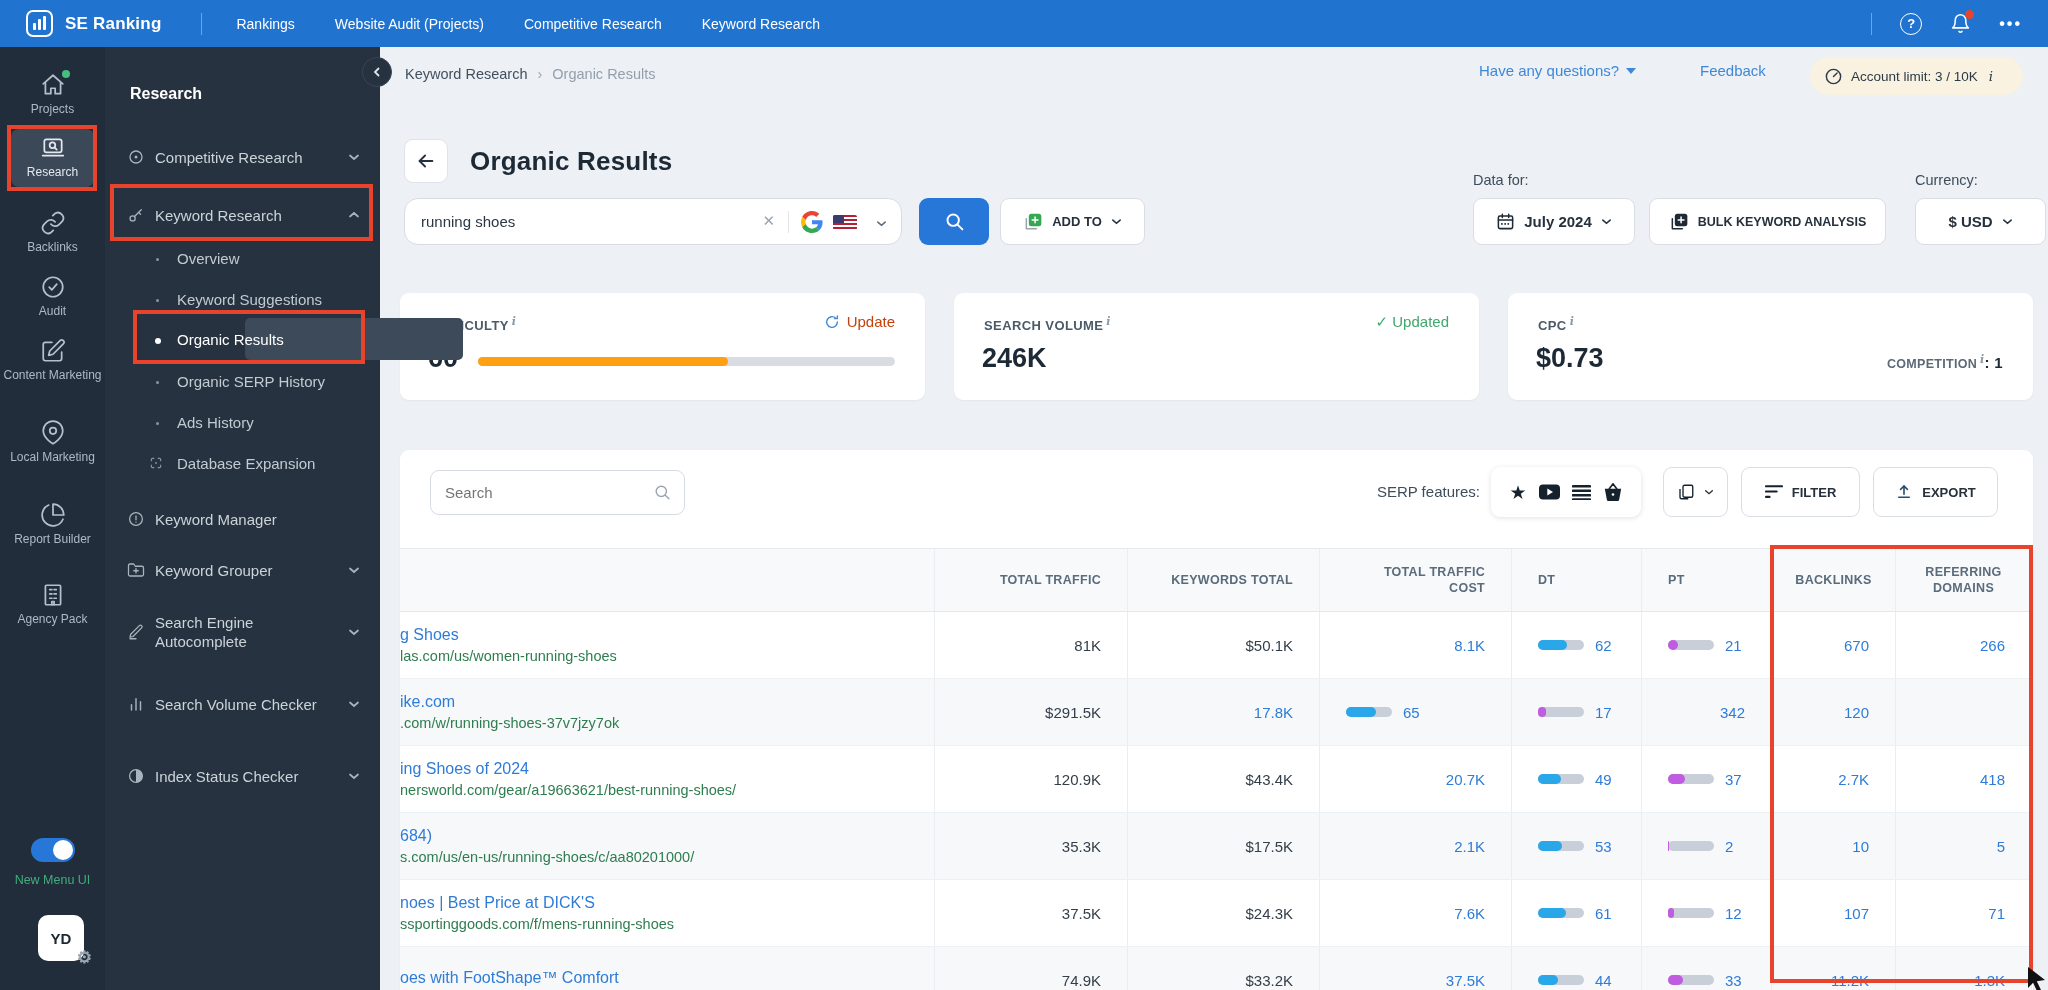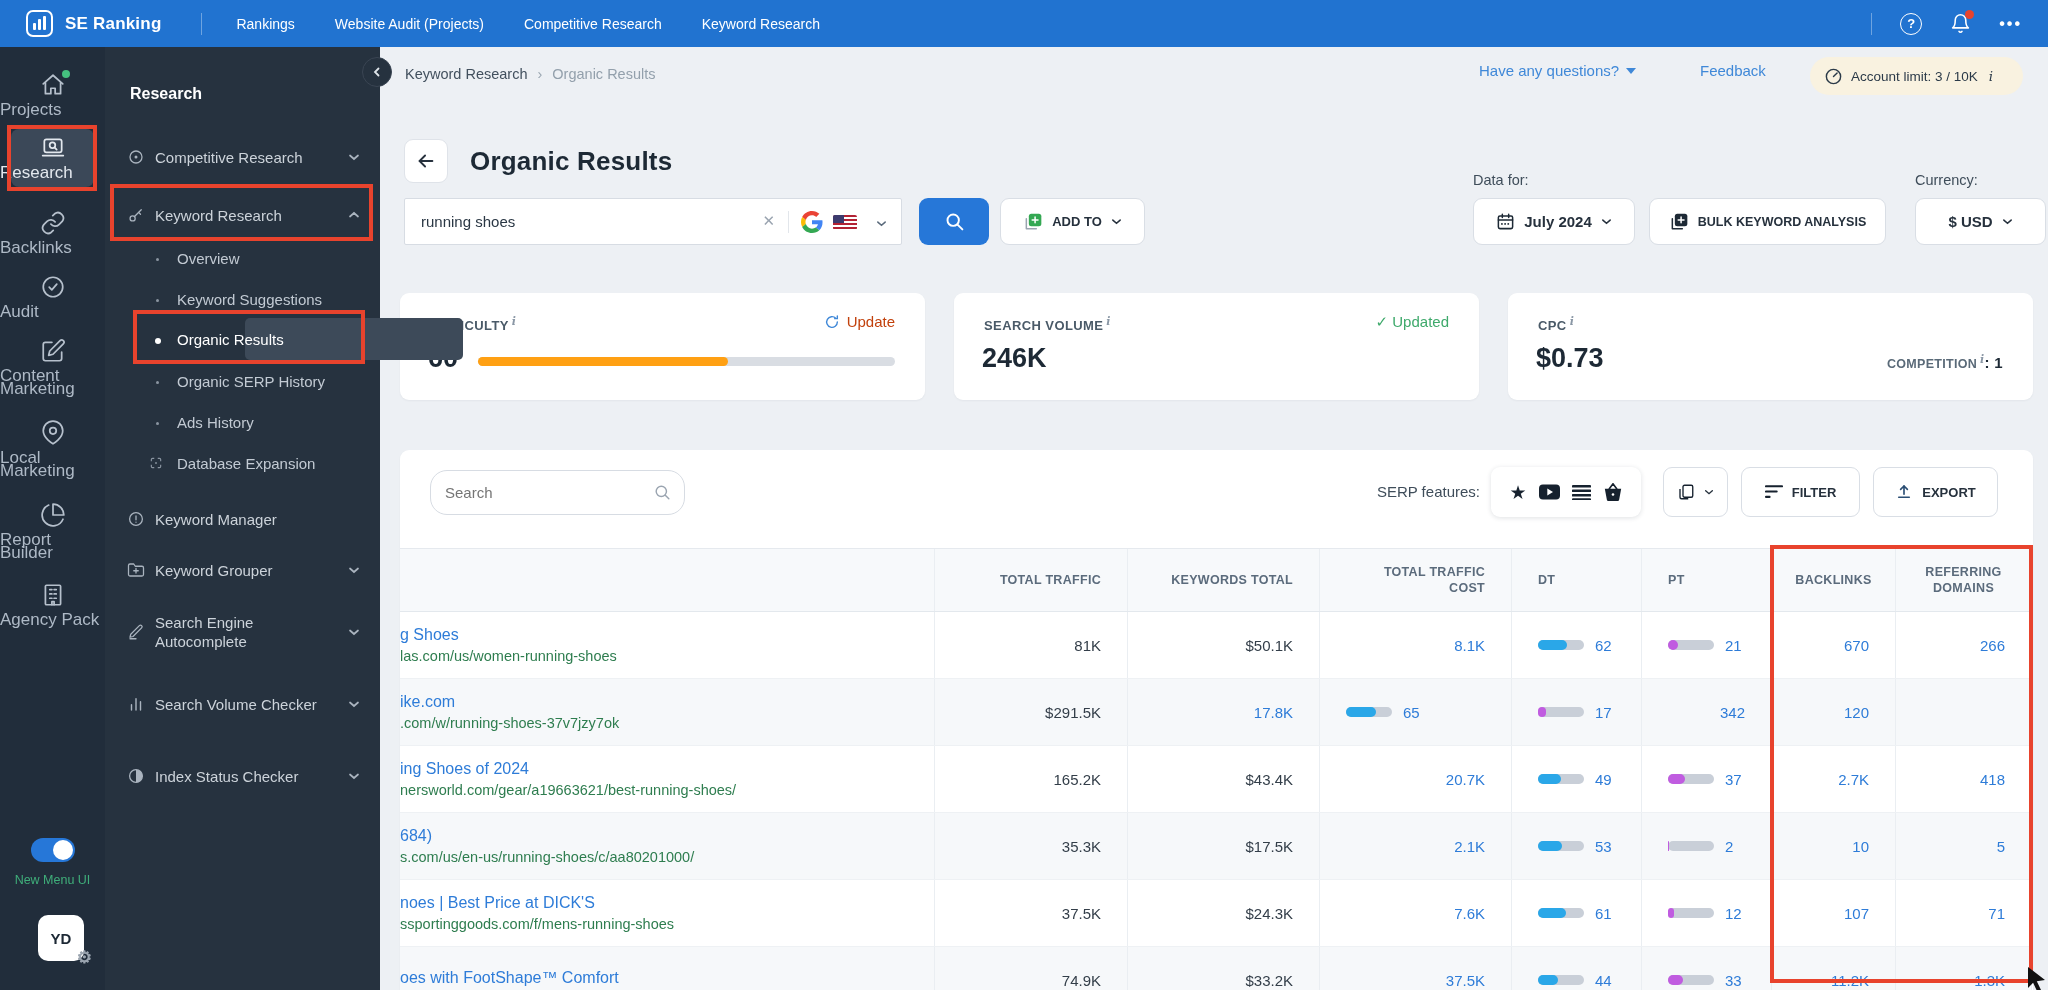--- a/index.html
+++ b/index.html
@@ -16,21 +16,21 @@
   .nav-items { display:flex; gap:40px; }
   .nav-item { color:#fff; font-size:14px; cursor:pointer; }
   .nav-right { margin-left:auto; display:flex; align-items:center; gap:28px; }
   .q-circle { width:22px; height:22px; border:1.6px solid #fff; border-radius:50%; color:#fff; font-size:13px; font-weight:bold; display:flex; align-items:center; justify-content:center; }
   .bell-wrap { position:relative; }
   .bell-dot { position:absolute; right:-3px; top:-3px; width:9px; height:9px; background:#e8432d; border-radius:50%; }
   .dots { color:#fff; font-size:16px; letter-spacing:2px; font-weight:bold; }
 
   
   .rail { position:absolute; left:0; top:47px; width:105px; height:943px; background:#212d3b; z-index:20; }
-  .rail-item { position:absolute; left:0; width:105px; text-align:left; color:#aeb9c6; font-size:17px; line-height:13px; cursor:pointer; }
+  .rail-item { position:absolute; left:0; width:105px; text-align:center; color:#aeb9c6; font-size:12px; line-height:13px; cursor:pointer; }
   .rail-item svg { margin:0 auto 5px; }
   .rail-sel-bg { position:absolute; left:11px; top:82px; width:83px; height:58px; background:#3b4858; border-radius:8px; }
   .green-dot { position:absolute; width:8px; height:8px; background:#45c07f; border-radius:50%; }
   .toggle { position:absolute; left:31px; width:44px; height:24px; background:#2677d8; border-radius:12px; cursor:pointer; }
   .toggle i { position:absolute; right:2px; top:2px; width:20px; height:20px; background:#fff; border-radius:50%; }
   .toggle-label { position:absolute; left:0; width:105px; text-align:center; color:#3fae7a; font-size:12.5px; }
   .avatar { position:absolute; left:30px; width:46px; height:46px; background:#fff; border-radius:10px; display:flex; align-items:center; justify-content:center; font-size:15px; font-weight:bold; color:#1d2935; cursor:pointer;margin-left:8px; }
   .avatar-gear { position:absolute; right:-8px; bottom:-7px; font-size:17px; color:#9aa4af; }
 
   
@@ -59,21 +59,21 @@
   .hdr-right { position:absolute; top:62px; display:flex; align-items:center; }
   .link-blue { color:#3f88d8; font-size:15px; cursor:pointer; }
   .caret { display:inline-block; margin-left:7px; width:0; height:0; border-left:5px solid transparent; border-right:5px solid transparent; border-top:6px solid #3f88d8; vertical-align:middle; }
   .acct-pill { position:absolute; left:1810px; top:57px; width:213px; height:38px; background:#f9f2e0; border-radius:19px; display:flex; align-items:center; padding:0 14px; gap:8px; }
   .acct-pill span { font-size:13.5px; color:#2b3a48; }
   .sup-i { font-style:italic; font-family:"DejaVu Serif",serif; font-size:11px; color:#8a97a5; vertical-align:super; margin-left:3px; }
 
   
   .back-btn { position:absolute; left:404px; top:139px; width:44px; height:44px; background:#fff; border:1px solid #dfe3e9; border-radius:9px; display:flex; align-items:center; justify-content:center; cursor:pointer; }
   .page-title { position:absolute; left:470px; top:146px; font-size:26px; font-weight:800; color:#1d2935; letter-spacing:.2px; }
-  .query-wrap { position:absolute; left:404px; top:198px; width:498px; height:47px; background:#fff; border:1px solid #d7dce3; border-radius:2px; }
+  .query-wrap { position:absolute; left:404px; top:198px; width:498px; height:47px; background:#fff; border:1px solid #d7dce3; border-radius:14px; }
   .query-input { position:absolute; left:16px; top:0; width:320px; height:45px; border:none; outline:none; font-size:15px; color:#2a3744; font-family:inherit; background:transparent; }
   .q-clear { position:absolute; right:126px; top:13px; color:#9aa4b0; font-size:15px; cursor:pointer; }
   .q-div { position:absolute; right:112px; top:12px; width:1px; height:22px; background:#e2e6eb; }
   .q-google { position:absolute; right:78px; top:12px; cursor:pointer; }
   .q-flag { position:absolute; right:44px; top:16px; width:24px; height:15px; border-radius:2px; overflow:hidden; background:repeating-linear-gradient(#b22234 0 2px,#fff 2px 4px); cursor:pointer; }
   .q-flag i { position:absolute; left:0; top:0; width:11px; height:8px; background:#3c3b6e; display:block; }
   .q-chev { position:absolute; right:14px; top:19px; }
   .search-btn { position:absolute; left:919px; top:198px; width:70px; height:47px; background:#2677d8; border-radius:9px; display:flex; align-items:center; justify-content:center; cursor:pointer; }
   .btn { position:absolute; background:#fff; border:1px solid #d9dee5; border-radius:9px; display:flex; align-items:center; justify-content:center; gap:9px; font-size:13px; font-weight:bold; color:#26313d; cursor:pointer; }
   .small-lab { position:absolute; font-size:14.5px; color:#3f4d5a; }
@@ -84,21 +84,21 @@
   .card-val { position:absolute; left:28px; top:50px; font-size:27px; font-weight:800; color:#1d2935; }
   .upd-link { position:absolute; right:30px; top:20px; display:flex; align-items:center; gap:7px; color:#c2410c; font-size:15px; cursor:pointer; }
   .updated { position:absolute; right:30px; top:20px; color:#3ea96b; font-size:15px; }
   .diff-bar { position:absolute; left:78px; top:64px; width:417px; height:9px; background:#d9dde3; border-radius:5px; }
   .diff-fill { position:absolute; left:0; top:0; height:9px; background:#ffa013; border-radius:5px; }
   .competition { position:absolute; right:30px; top:60px; font-size:12.5px; font-weight:bold; color:#5a6a78; letter-spacing:.3px; }
   .competition b { color:#1d2935; font-size:15px; }
 
   
   .tcard { position:absolute; left:400px; top:450px; width:1633px; height:560px; background:#fff; border-radius:9px 9px 0 0; box-shadow:0 1px 2px rgba(30,45,60,.05); }
-  .t-search { position:absolute; left:30px; top:20px; width:255px; height:45px; border:1px solid #d7dce3; border-radius:17px; }
+  .t-search { position:absolute; left:30px; top:20px; width:255px; height:45px; border:1px solid #d7dce3; border-radius:9px; }
   .t-search input { position:absolute; left:14px; top:0; width:190px; height:43px; border:none; outline:none; font-size:15px; color:#2a3744; font-family:inherit; background:transparent; }
   .t-search svg { position:absolute; right:12px; top:12px; }
   .serp-label { position:absolute; left:930px; top:33px; width:150px; text-align:right; font-size:15px; color:#3f4d5a; }
   .serp-pill { position:absolute; left:1091px; top:17px; width:150px; height:50px; background:#fff; border-radius:9px; box-shadow:0 1px 5px rgba(30,45,60,.14); display:flex; align-items:center; justify-content:center; gap:12px; }
   .tbtn { top:17px; height:50px; }
   .thead,.trow { display:grid; grid-template-columns:535px 193px 192px 192px 130px 130px 124px 136px; }
   .thead { position:absolute; left:0; top:98px; width:1632px; height:64px; background:#f7f9fb; border-top:1px solid #e5e9ee; border-bottom:1px solid #e3e8ed; }
   .th { display:flex; align-items:center; font-size:12.5px; font-weight:bold; color:#5b6b7c; letter-spacing:.3px; border-right:1px solid #eaeef2; line-height:16px; }
   .tbody { position:absolute; left:0; top:162px; width:1632px; }
   .trow { height:67px; border-bottom:1px solid #eef1f4; }
@@ -636,21 +636,21 @@
         </div>
     <div class="c num blue">342</div>
     <div class="c num blue">120</div>
   </div>
 
   <div class="trow">
     <div class="c c1">
       <a class="rtitle">ing Shoes of 2024</a>
       <div class="rurl">nersworld.com/gear/a19663621/best-running-shoes/</div>
     </div>
-    <div class="c num dark">165.2K</div>
+    <div class="c num dark">120.9K</div>
     <div class="c num dark">$43.4K</div>
     <div class="c num blue">20.7K</div>
     <div class="c pillcell">
           <span class="pill">
             <span class="fill dtf" style="width: 49%;"></span>
           </span>
           <span class="blue pv">49</span>
         </div>
     <div class="c pillcell">
           <span class="pill">

